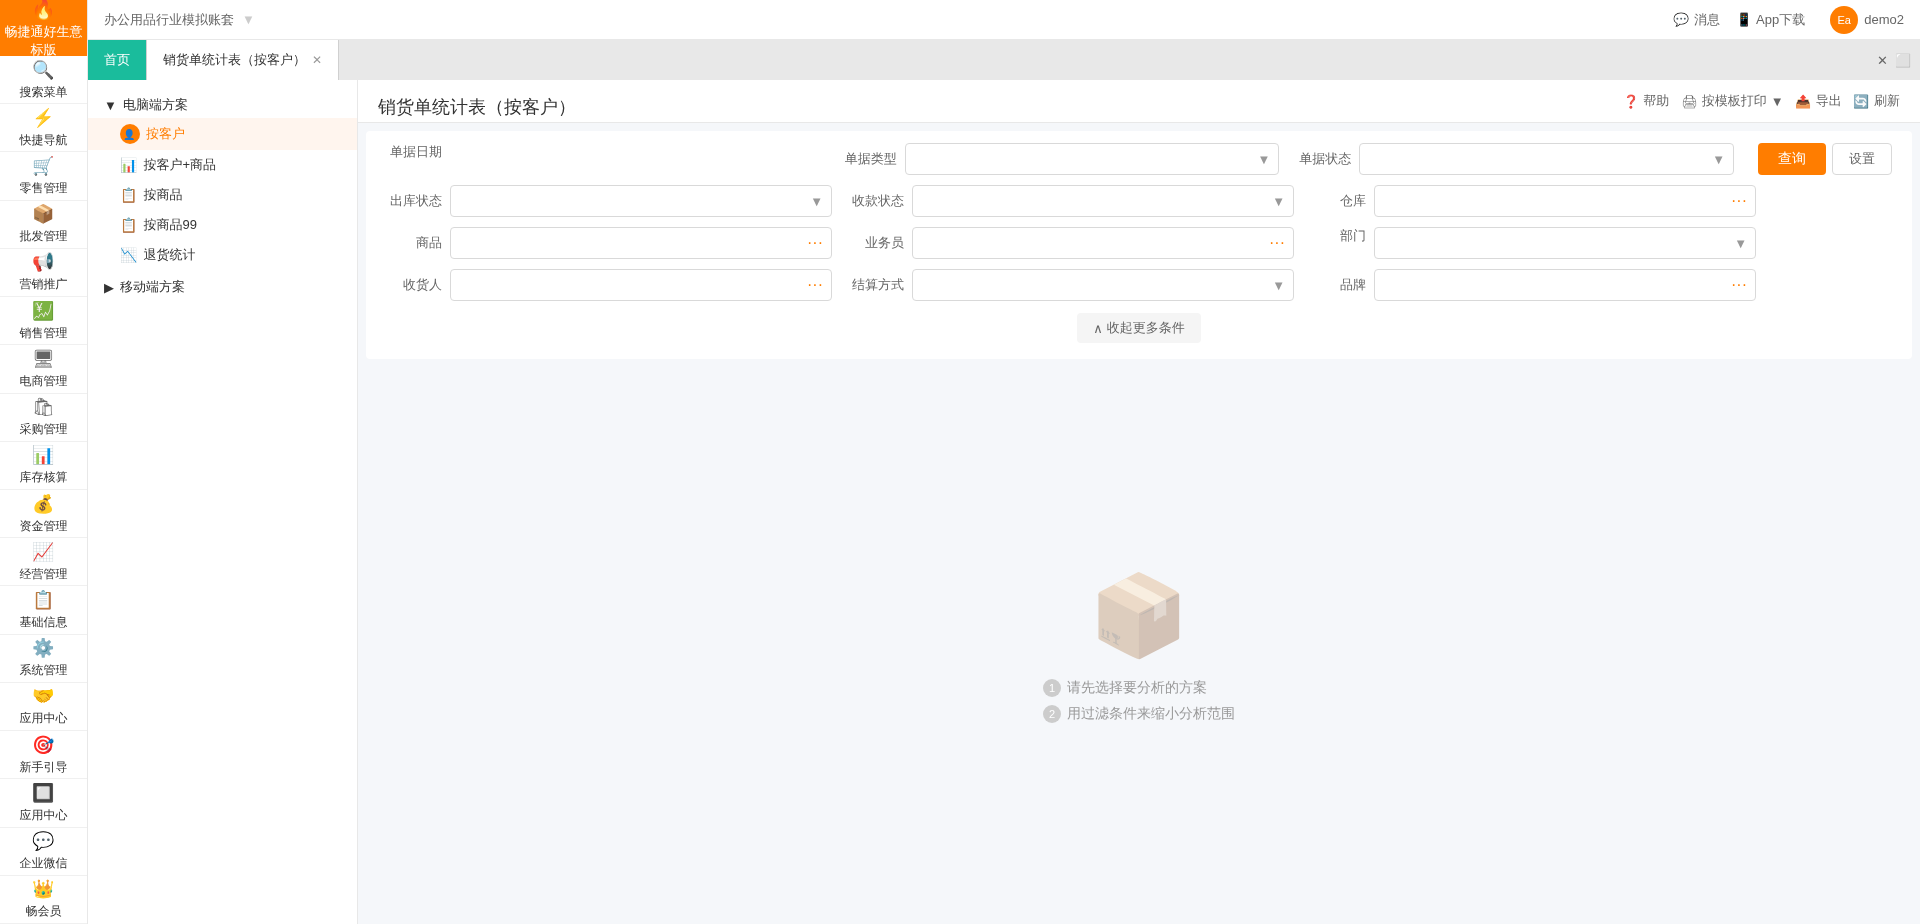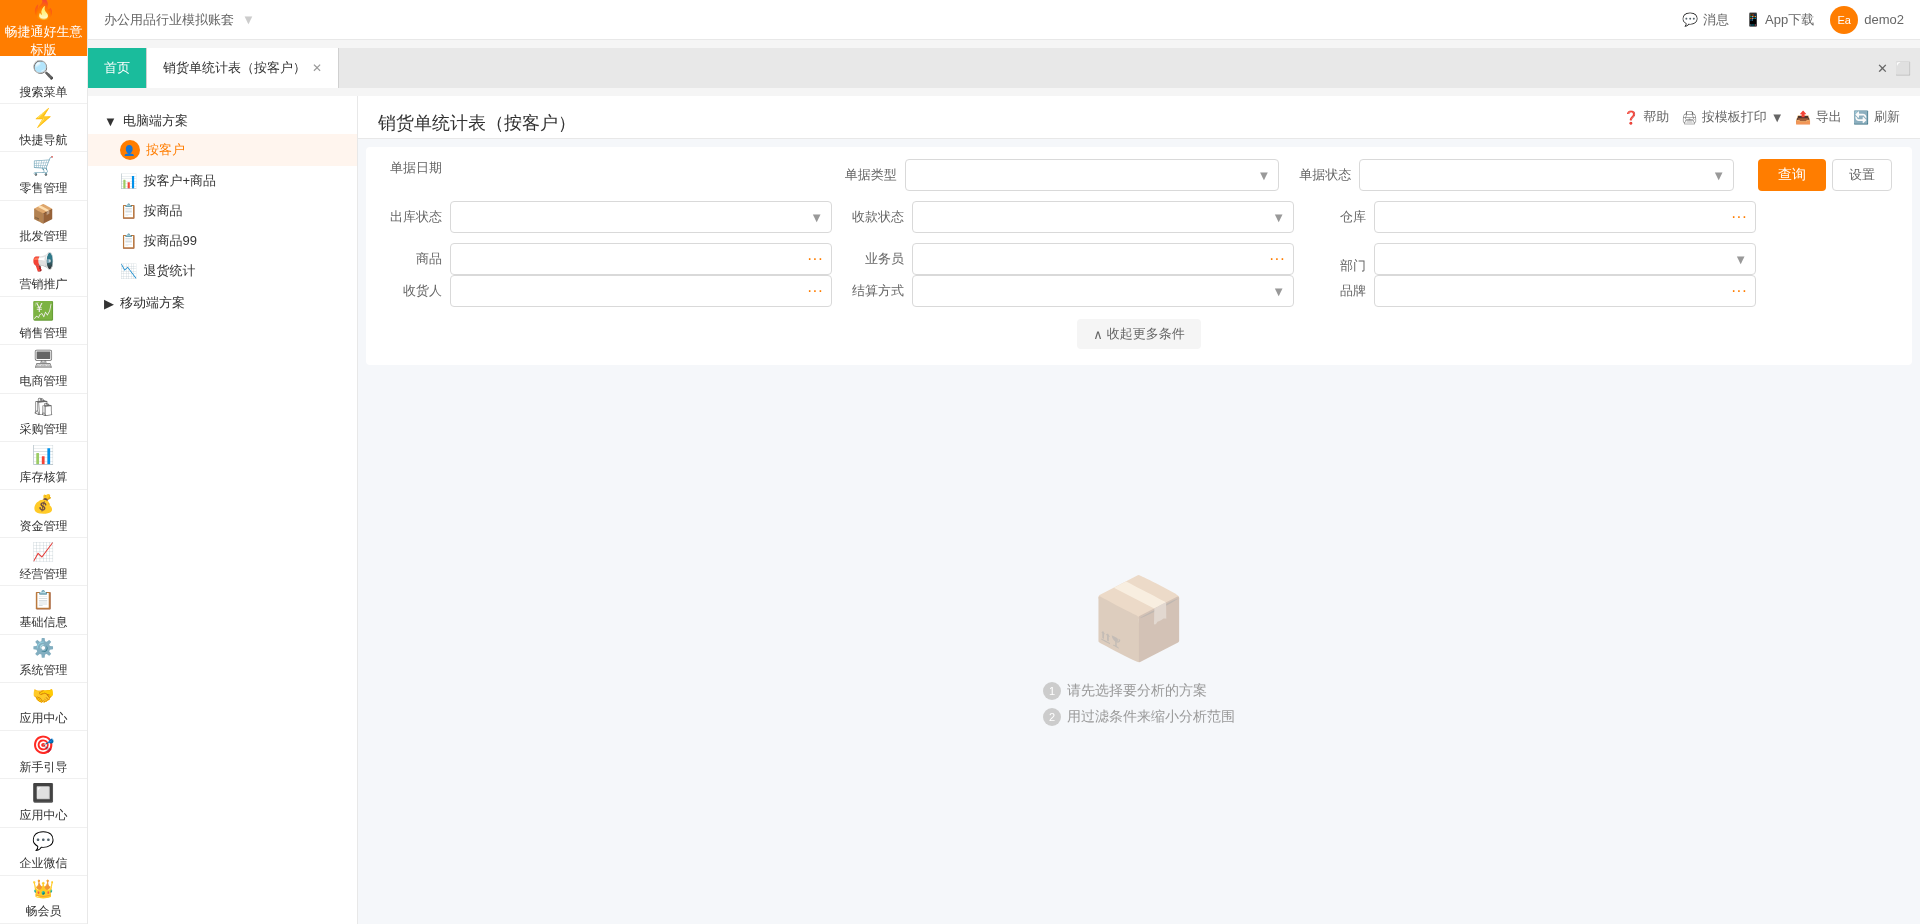--- a/index.html
+++ b/index.html
@@ -7,28 +7,28 @@
 
     
     .sidebar { width: 88px; background: #fff; display: flex; flex-direction: column; align-items: center; border-right: 1px solid #e8e8e8; height: 924px; overflow-y: auto; }
     .logo-area { width: 88px; height: 56px; background: #ff7d00; display: flex; flex-direction: column; align-items: center; justify-content: center; color: white; font-size: 11px; cursor: pointer; }
     .logo-icon { font-size: 20px; margin-bottom: 2px; }
     .logo-text { font-size: 13px; }
     .nav-item { width: 88px; height: 52px; display: flex; flex-direction: column; align-items: center; justify-content: center; cursor: pointer; color: #333; font-size: 12px; border-bottom: 1px solid #f0f0f0; }
     .nav-item .nav-icon { font-size: 18px; margin-bottom: 3px; color: #666; }
 
     
-    .main-area { flex: 1; display: flex; flex-direction: column; height: 924px; gap: 8px; }
+    .main-area { flex: 1; display: flex; flex-direction: column; height: 924px; }
 
     
     .top-header { height: 40px; background: #fff; display: flex; align-items: center; justify-content: space-between; padding: 0 16px; border-bottom: 1px solid #e8e8e8; }
     .header-left { display: flex; align-items: center; gap: 8px; color: #666; font-size: 13px; }
     .header-right { display: flex; align-items: center; gap: 16px; color: #666; font-size: 13px; }
     .header-btn { display: flex; align-items: center; gap: 4px; cursor: pointer; }
-    .avatar { width: 28px; height: 28px; border-radius: 50%; background: #ff7d00; display: flex; align-items: center; justify-content: center; color: white; font-size: 11px; }
+    .avatar { width: 28px; height: 28px; border-radius: 50%; background: #ff7d00; display: flex; align-items: center; justify-content: center; color: white; font-size: 11px; margin-left: 9px; }
 
     
     .tabs-bar { height: 40px; background: #e8e8e8; display: flex; align-items: center; padding: 0 0; }
     .tab { height: 40px; padding: 0 16px; display: flex; align-items: center; gap: 6px; cursor: pointer; font-size: 13px; background: #e0e0e0; color: #666; border-right: 1px solid #d0d0d0; }
     .tab.active { background: #fff; color: #333; }
     .tab .close-icon { font-size: 12px; color: #999; cursor: pointer; }
     .tab.home { background: #1abc9c; color: white; }
     .maximize-icon { margin-left: auto; margin-right: 8px; color: #666; cursor: pointer; display: flex; gap: 8px; }
 
     
@@ -317,36 +317,36 @@
           <div style="display:flex;align-items:center;gap:8px;flex:1;">
             <span class="filter-label">仓库</span>
             <div class="filter-select" style="flex:1;">
               <span></span>
               <span class="filter-select-dots">···</span>
             </div>
           </div>
           <div style="width:120px;"></div>
         </div>
 
-        <div style="display:flex;align-items:center;gap:16px;">
+        <div style="display:flex;align-items:center;gap:16px;margin-bottom:10px;">
           <div style="display:flex;align-items:center;gap:8px;flex:1;">
             <span class="filter-label">商品</span>
             <div class="filter-select" style="flex:1;">
               <span></span>
               <span class="filter-select-dots">···</span>
             </div>
           </div>
           <div style="display:flex;align-items:center;gap:8px;flex:1;">
             <span class="filter-label">业务员</span>
             <div class="filter-select" style="flex:1;">
               <span></span>
               <span class="filter-select-dots">···</span>
             </div>
           </div>
-          <div style="display:flex;align-items:flex-end;gap:8px;flex:1;">
+          <div style="display:flex;align-items:flex-start;gap:8px;flex:1;">
             <span class="filter-label">部门</span>
             <div class="filter-select" style="flex:1;">
               <span></span>
               <span class="filter-dropdown-icon">▼</span>
             </div>
           </div>
           <div style="width:120px;"></div>
         </div>
 
         <div style="display:flex;align-items:center;gap:16px;margin-bottom:6px;">

